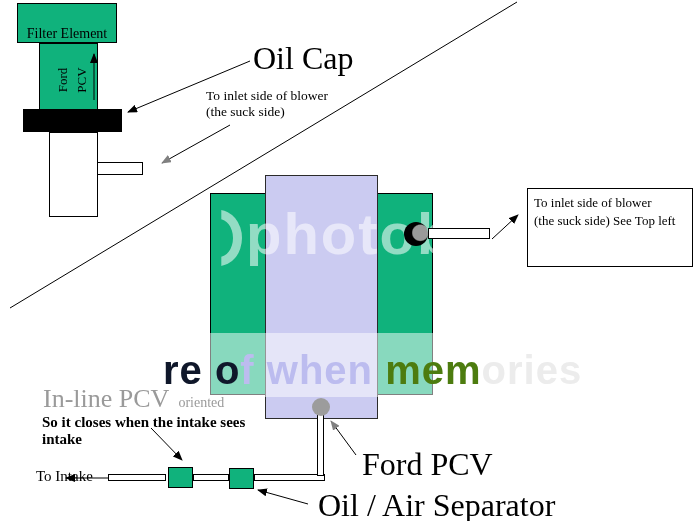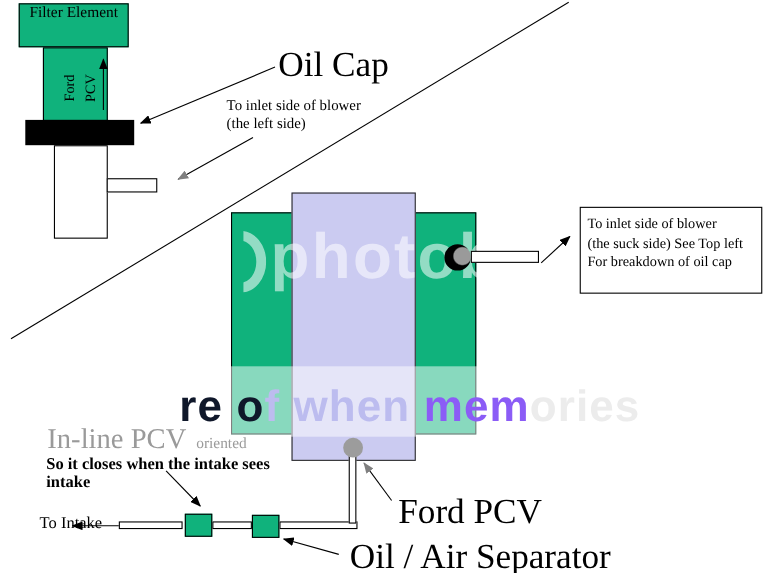--- a/index.html
+++ b/index.html
@@ -6,21 +6,21 @@
   #stage{
     position:relative;width:697px;height:521px;background:#ffffff;overflow:hidden;
     font-family:"Liberation Serif","DejaVu Serif",serif;color:#000;
   }
   .abs{position:absolute;}
   .greenbox{background:var(--green);border:1px solid #000;box-sizing:border-box;}
   .pipe{background:#fff;border:1px solid #000;box-sizing:border-box;}
   .label-big{font-size:32px;white-space:nowrap;}
   .label-small{font-size:13.5px;line-height:16px;white-space:nowrap;}
   .vert{transform:rotate(-90deg);transform-origin:center center;font-size:13px;white-space:nowrap;text-align:center;}
-  #filter-box{left:17px;top:3px;width:100px;height:40px;display:flex;align-items:flex-start;justify-content:center;font-size:14px;}
+  #filter-box{left:17px;top:3px;width:100px;height:40px;display:flex;align-items:flex-end;justify-content:center;font-size:14px;}
   #pcv-neck{left:39px;top:43px;width:59px;height:67px;}
   #black-cap{left:23px;top:109px;width:99px;height:23px;background:#000;}
   #white-body{left:49px;top:132px;width:49px;height:85px;background:#fff;border:1px solid #000;box-sizing:border-box;}
   #side-pipe{left:97px;top:162px;width:46px;height:13px;}
   #engine-green{left:210px;top:193px;width:223px;height:202px;}
   #blower-lav{left:265px;top:175px;width:113px;height:244px;background:var(--lavender);border:1px solid #2b2b2b;box-sizing:border-box;}
   #cap-circle{left:404px;top:222px;width:24px;height:24px;border-radius:50%;
     background:radial-gradient(circle at 68% 45%, #9a9a9a 0 36%, #000 42%);}
   #top-pipe{left:428px;top:228px;width:62px;height:11px;}
   #info-box{left:527px;top:188px;width:166px;height:79px;border:1px solid #000;box-sizing:border-box;
@@ -71,30 +71,29 @@
 
   <div class="abs" id="wm-arc"></div>
   <div class="abs" id="wm-photo">photob</div>
 
   <div class="abs" id="cap-circle"></div>
   <div class="abs pipe" id="top-pipe"></div>
 
   <div class="abs" id="info-box">
     <div>To inlet side of blower</div>
     <div>(the suck side) See Top left</div>
-    <div>For breakdown of oil cap</div>
   </div>
 
   <div class="abs" id="wm-band"></div>
-  <div class="abs" id="wm-band-text"><span style="color: #0f172a;">re o</span><span style="color: rgb(188, 188, 239);">f when</span><span style="color: #8b5cf6;"> mem</span><span style="color: rgb(236, 236, 236);">ories</span></div>
+  <div class="abs" id="wm-band-text"><span style="color: #0f172a;">re o</span><span style="color: rgb(188, 188, 239);">f when</span><span style="color: #4d7c0f;"> mem</span><span style="color: rgb(236, 236, 236);">ories</span></div>
 
   <div class="abs label-big" id="oil-cap-label">Oil Cap</div>
   <div class="abs label-small" id="blower-note">
     <div>To inlet side of blower</div>
-    <div>(the left side)</div>
+    <div>(the suck side)</div>
   </div>
 
   <div class="abs" id="inline-pcv-block">
     <span id="inline-pcv-main">In-line PCV</span>
     <span id="inline-pcv-oriented">oriented</span>
   </div>
   <div class="abs" id="closes-note">
     <div>So it closes when the intake sees</div>
     <div>intake</div>
   </div>

